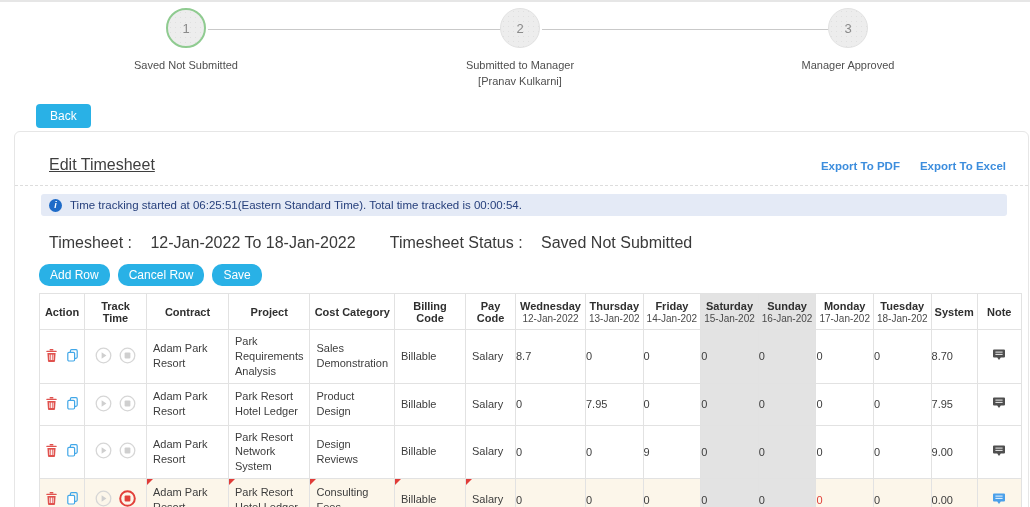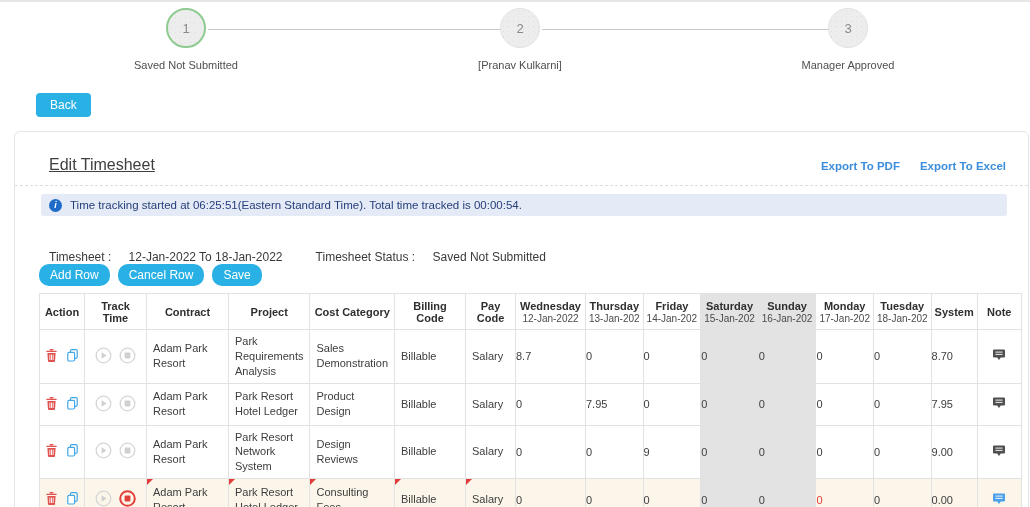--- a/index.html
+++ b/index.html
@@ -20,39 +20,39 @@
     background-image:radial-gradient(#e0e0e0 9%, transparent 10%); background-size:5px 5px; }
   .step-circle.active { border:2px solid #8fcb90; }
   .step-label { margin-top:10px; font-size:11px; color:#4f4f4f; line-height:1.45; }
   .step-line { position:absolute; top:23px; height:1px; background:#c9c9c9; }
   .line-1 { left:208px; width:294px; }
   .line-2 { left:542px; width:288px; }
 
   
   .btn-cyan { display:inline-block; background:#29b1e6; color:#fff; border:none;
     border-radius:4px; font-size:12px; font-family:inherit; padding:5px 14px; cursor:pointer; }
-  .back-btn { position:absolute; left:36px; top:93px; }
+  .back-btn { position:absolute; left:36px; top:104px; }
 
   
   .card { position:absolute; left:14px; top:131px; width:1015px; height:420px;
     background:#fff; border:1px solid #e6e6e6; border-radius:6px; }
   .card-head { position:absolute; left:0; top:0; width:100%; height:54px;
     border-bottom:1px dashed #ddd; }
   .page-title { position:absolute; left:34px; top:24px; font-size:16px; font-weight:500; color:#3f3f3f;text-decoration:underline; }
   .exports { position:absolute; right:22px; top:28px; display:flex; gap:20px;text-align:right; }
   .export-link { font-size:11.5px; font-weight:600; color:#3c8ddd; text-decoration:none; cursor:pointer; }
 
   .info-banner { position:absolute; left:26px; top:62px; width:966px; height:22px;
     background:#e4eaf6; border-radius:3px; display:flex; align-items:center; padding:0 8px; }
   .info-icon { width:13px; height:13px; border-radius:50%; background:#1e6bc8; color:#fff;
     font-size:9px; font-weight:bold; display:flex; align-items:center; justify-content:center;
     margin-right:8px; flex:0 0 13px; font-style:italic; }
   .info-text { font-size:11.5px; color:#27407c; white-space:nowrap; }
 
-  .meta-line { position:absolute; left:34px; top:118px; font-size:12px; color:#3a3a3a; }
+  .meta-line { position:absolute; left:34px; top:102px; font-size:16px; color:#3a3a3a; }
   .meta-line .lbl { margin-right:14px; }
   .meta-line .val { margin-right:30px; }
 
   .toolbar { position:absolute; left:24px; top:132px; display:flex; gap:8px; }
   .toolbar .btn-cyan { padding:4px 11px; border-radius:10px; }
 
   
   .sheet { position:absolute; left:24px; top:161px; border-collapse:collapse;
     font-size:11px; table-layout:fixed; background:#fff; }
   .sheet th, .sheet td { border:1px solid #e2e2e2; vertical-align:middle; }
@@ -105,20 +105,21 @@
         <span>1</span>
       </div>
       <div class="step-label">Saved Not Submitted</div>
     </div>
 
     <div class="step step-2">
       <div class="step-circle">
         <span>2</span>
       </div>
       <div class="step-label">
+        <div>Submitted to Manager</div>
         <div>[Pranav Kulkarni]</div>
       </div>
     </div>
 
     <div class="step step-3">
       <div class="step-circle">
         <span>3</span>
       </div>
       <div class="step-label">Manager Approved</div>
     </div>

